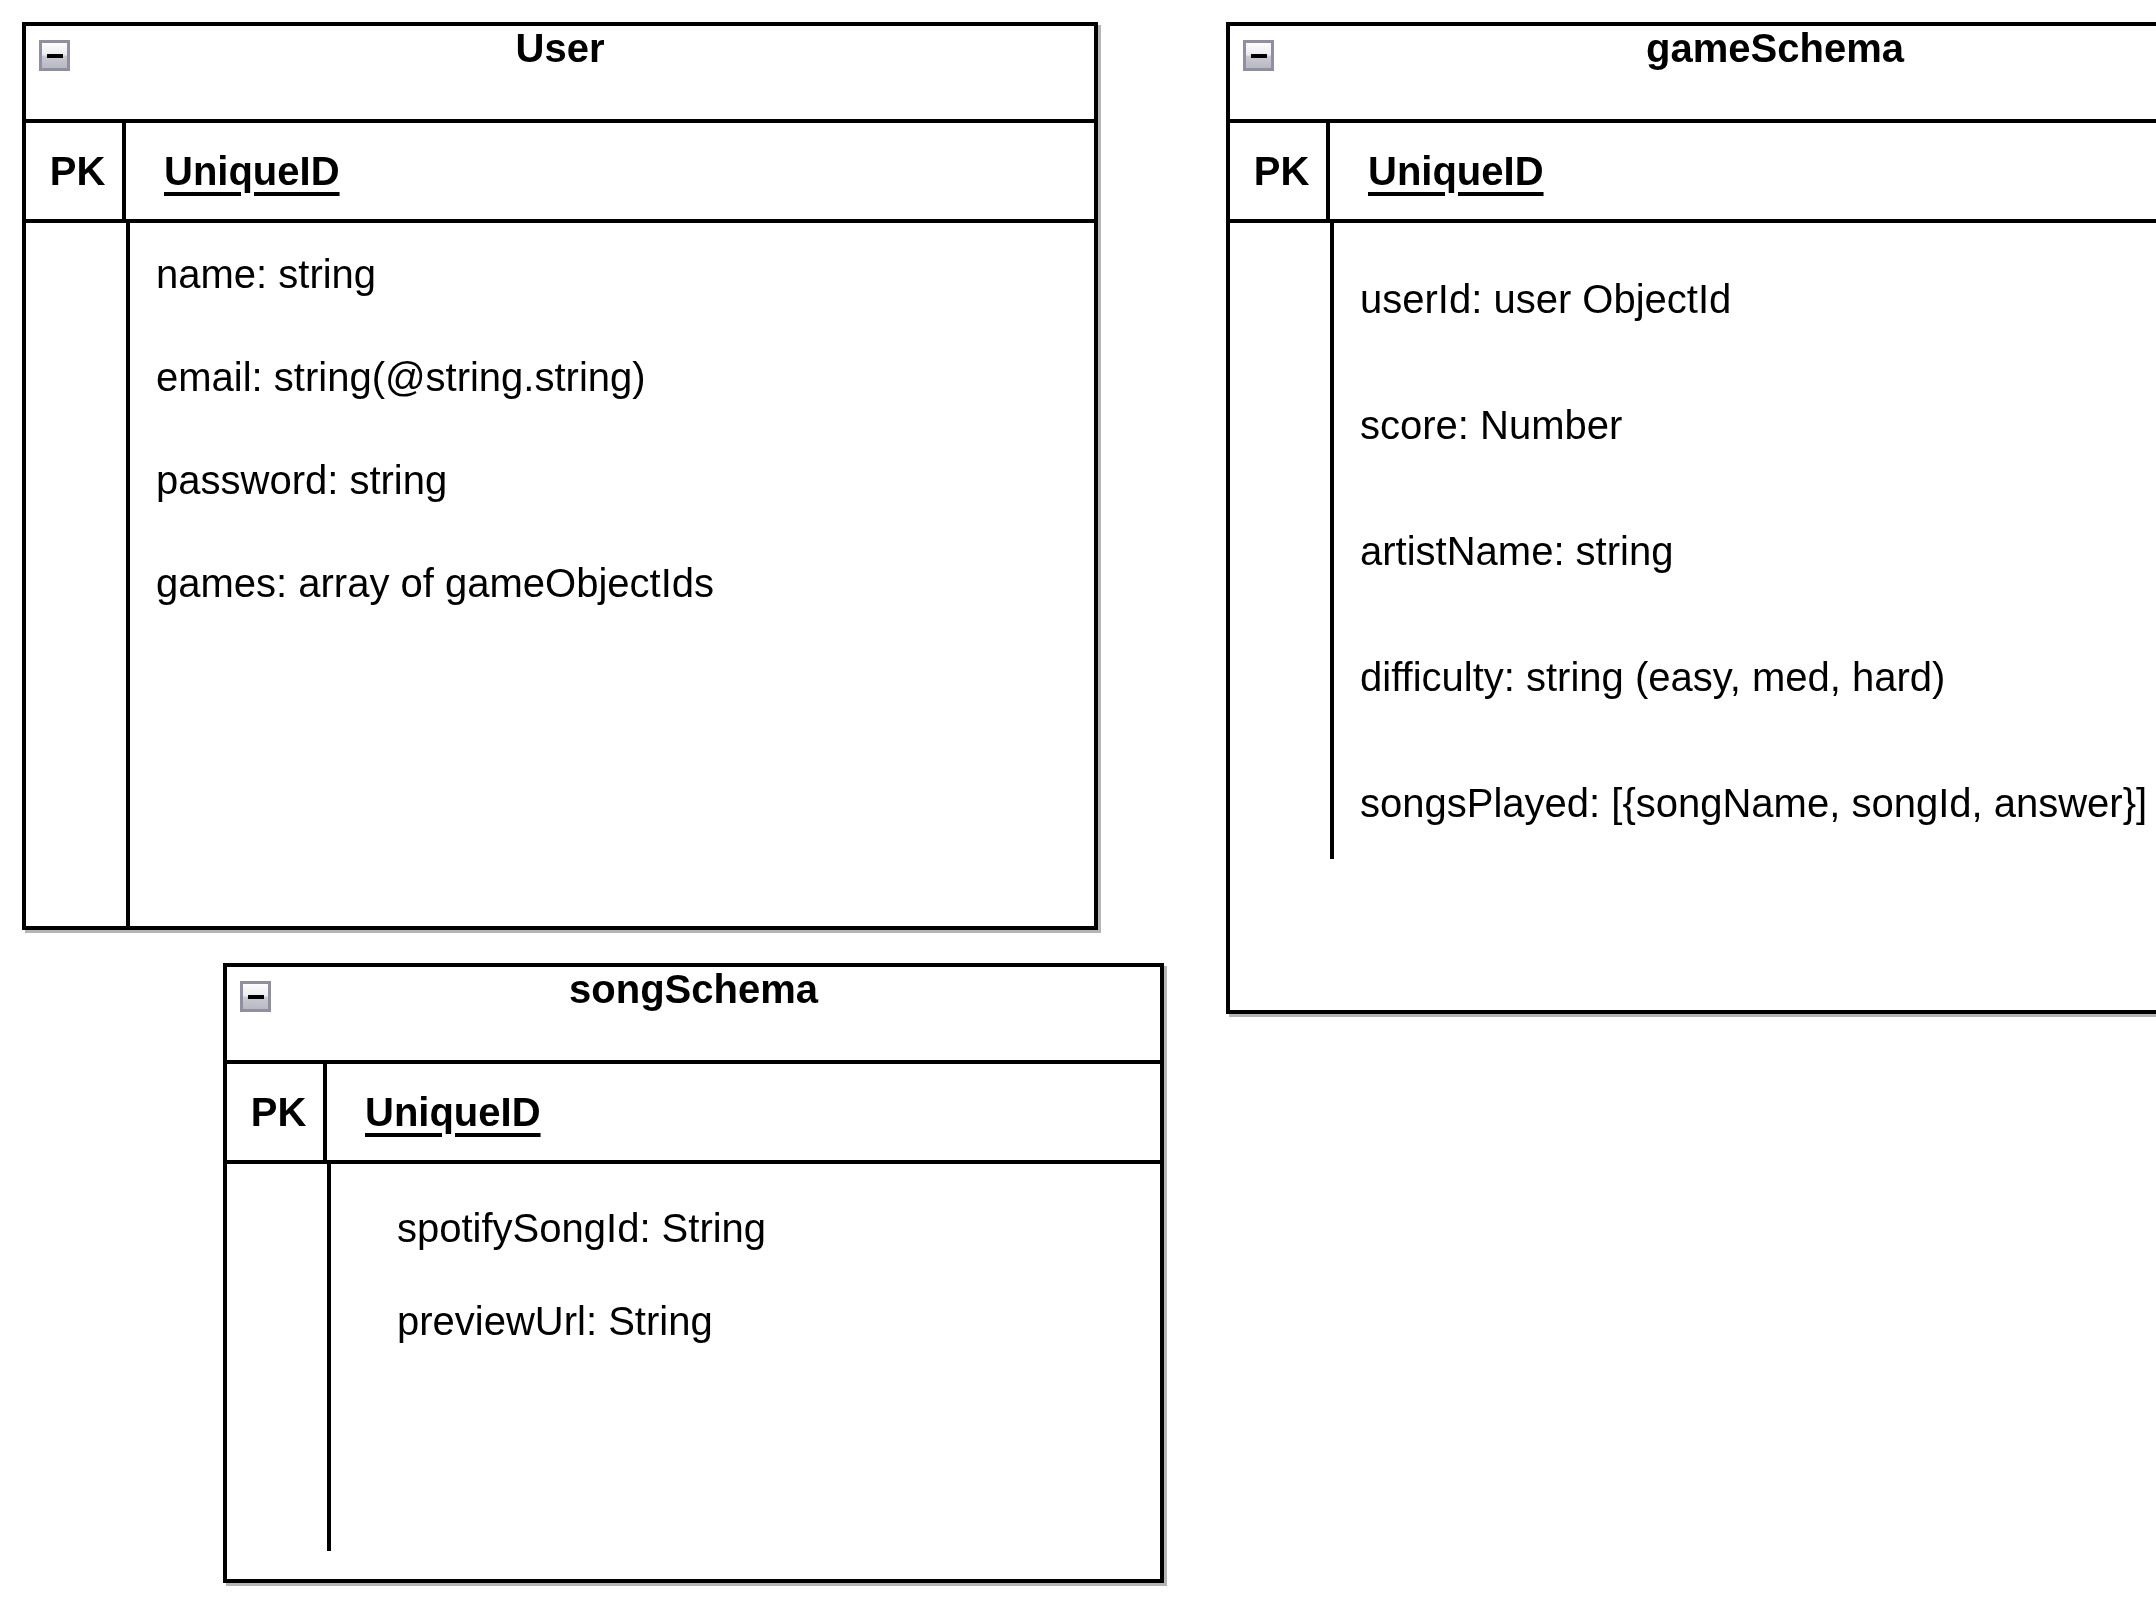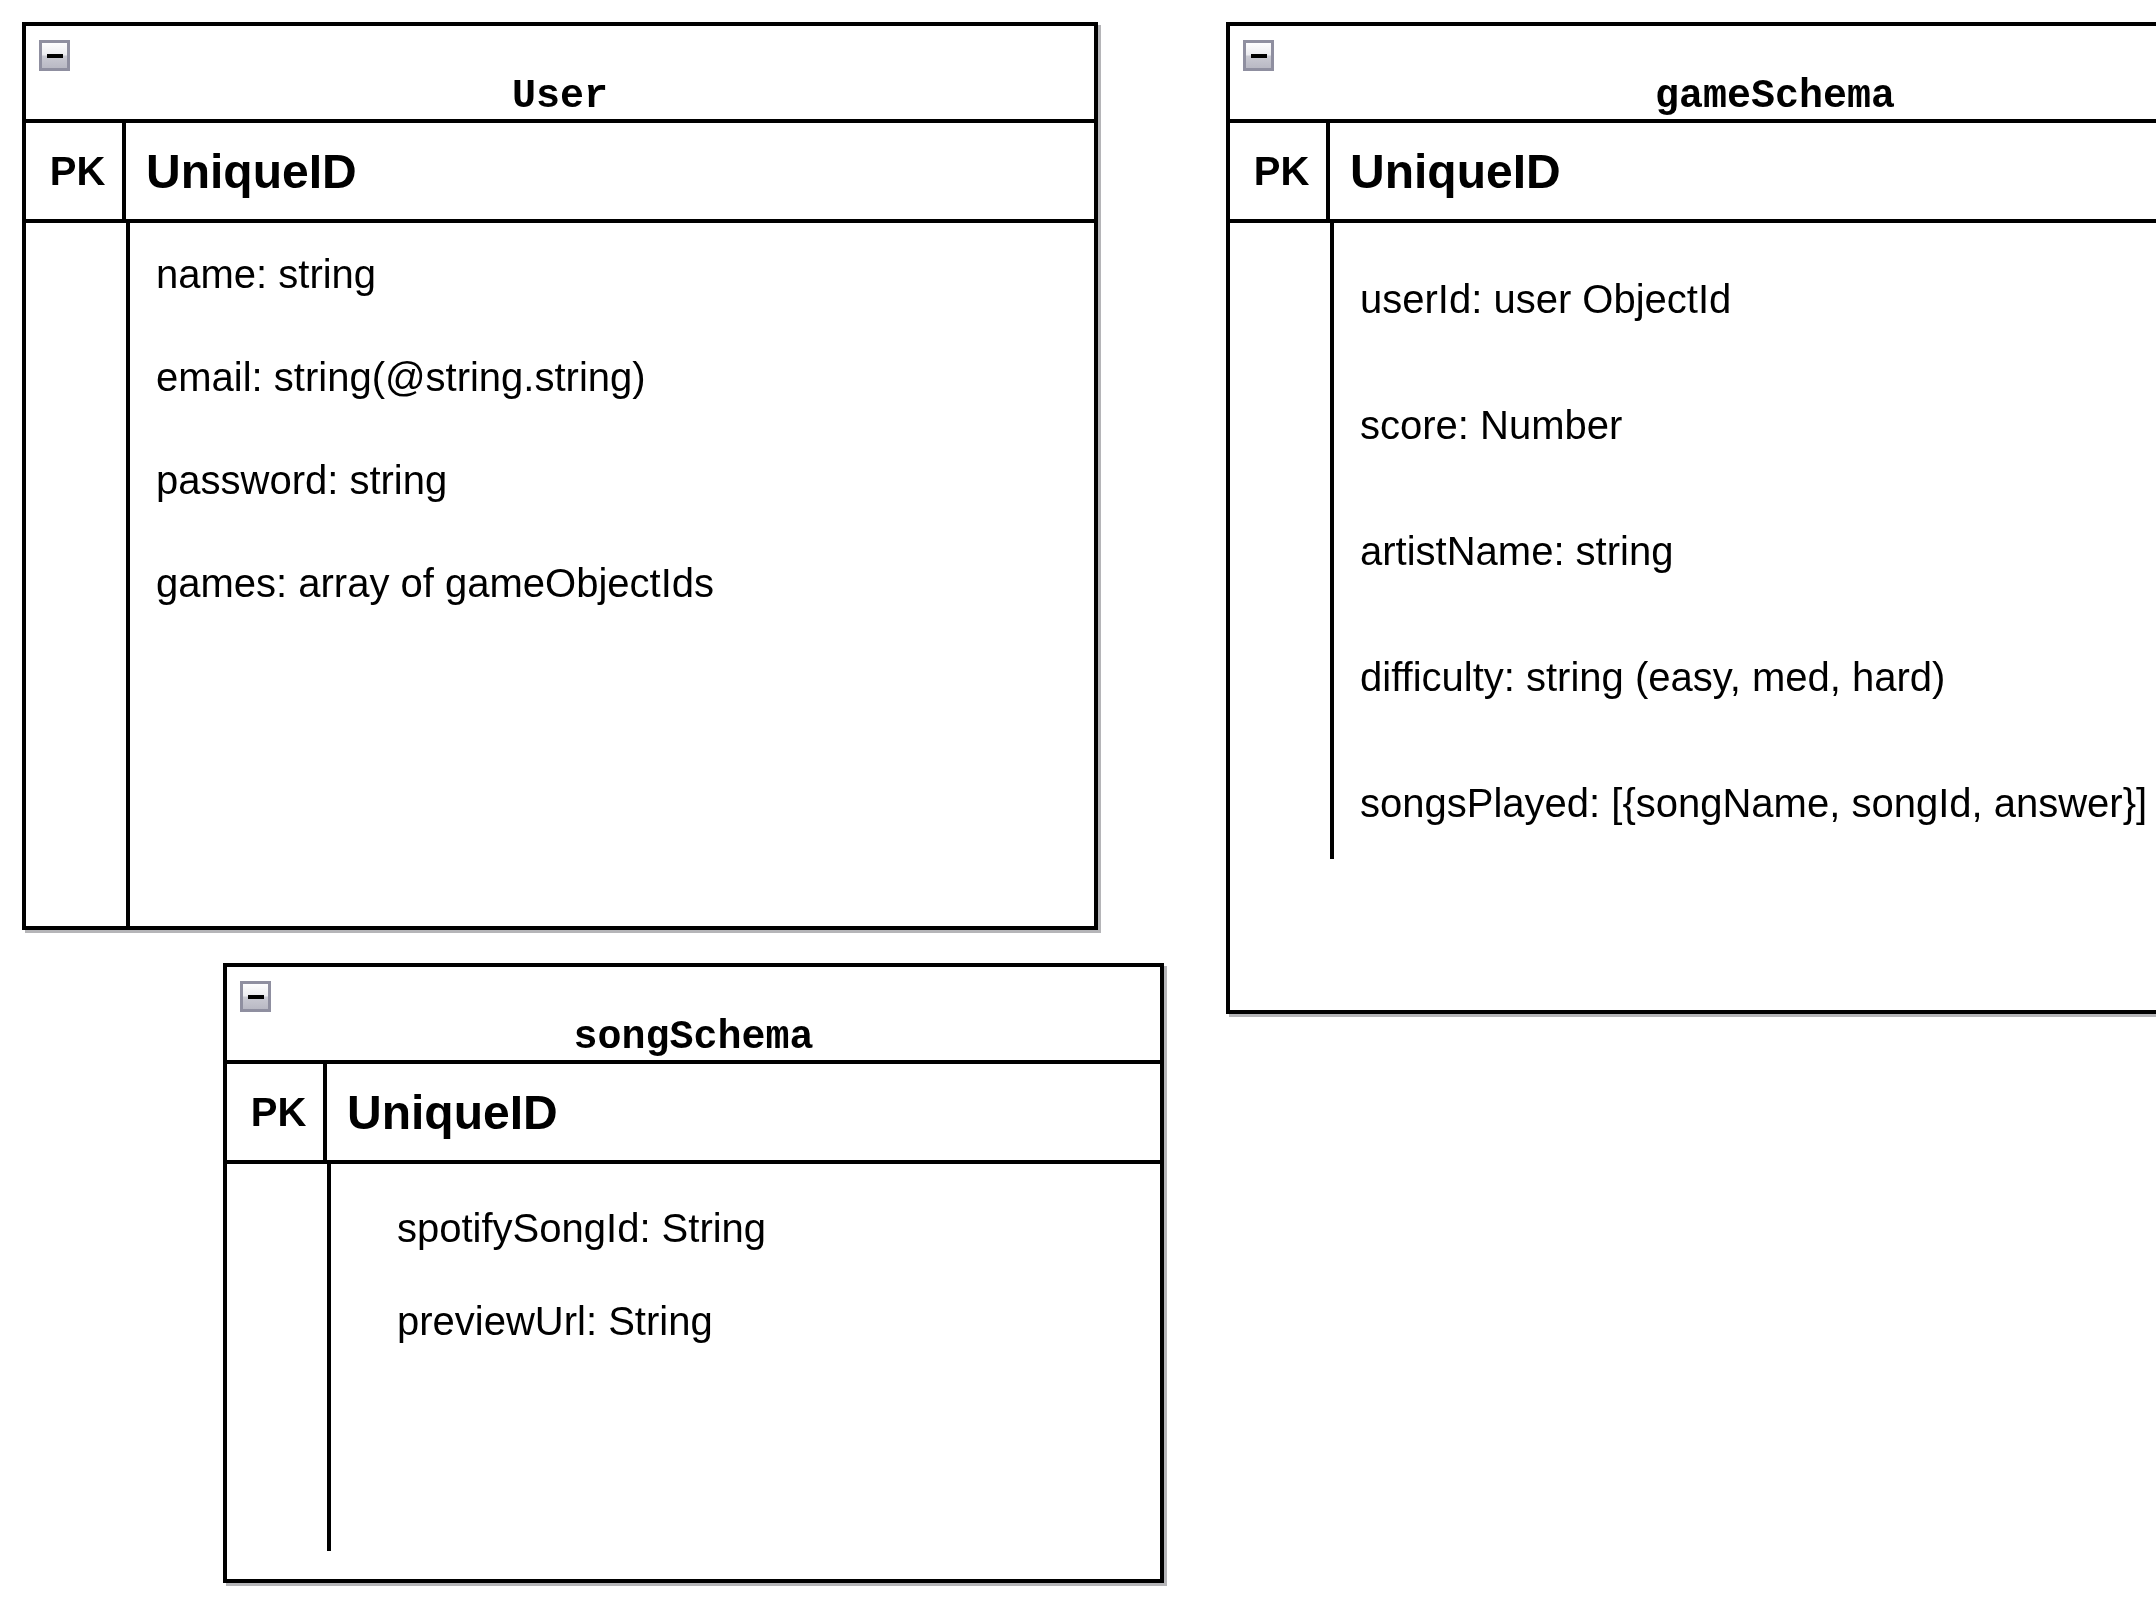--- a/index.html
+++ b/index.html
@@ -26,23 +26,22 @@
     flex-direction: column;
   }
 
   .ent-header {
     position: relative;
     height: 97px;
     flex: 0 0 97px;
     border-bottom: 4px solid #000000;
     box-sizing: border-box;
     display: flex;
-    align-items: flex-end;
+    align-items: flex-start;
     justify-content: center;
-    font-family: Liberation Mono, monospace;
   }
   .ent-title {
     font-size: 40px;
     font-weight: bold;
     white-space: nowrap;
   }
 
   .collapse-btn {
     position: absolute;
     left: 13px;
@@ -80,23 +79,24 @@
     align-items: center;
     justify-content: center;
     font-size: 40px;
     font-weight: bold;
     padding-left: 7px;
   }
   .key-cell {
     flex: 1;
     display: flex;
     align-items: center;
-    padding-left: 20px;
-    font-size: 48px;
+    padding-left: 38px;
+    font-size: 40px;
     font-weight: bold;
+    text-decoration: underline;
     text-decoration-thickness: 4px;
     text-underline-offset: 7px;
     white-space: nowrap;
   }
 
   .ent-body {
     position: relative;
     flex: 1;
   }
   .body-divider {

